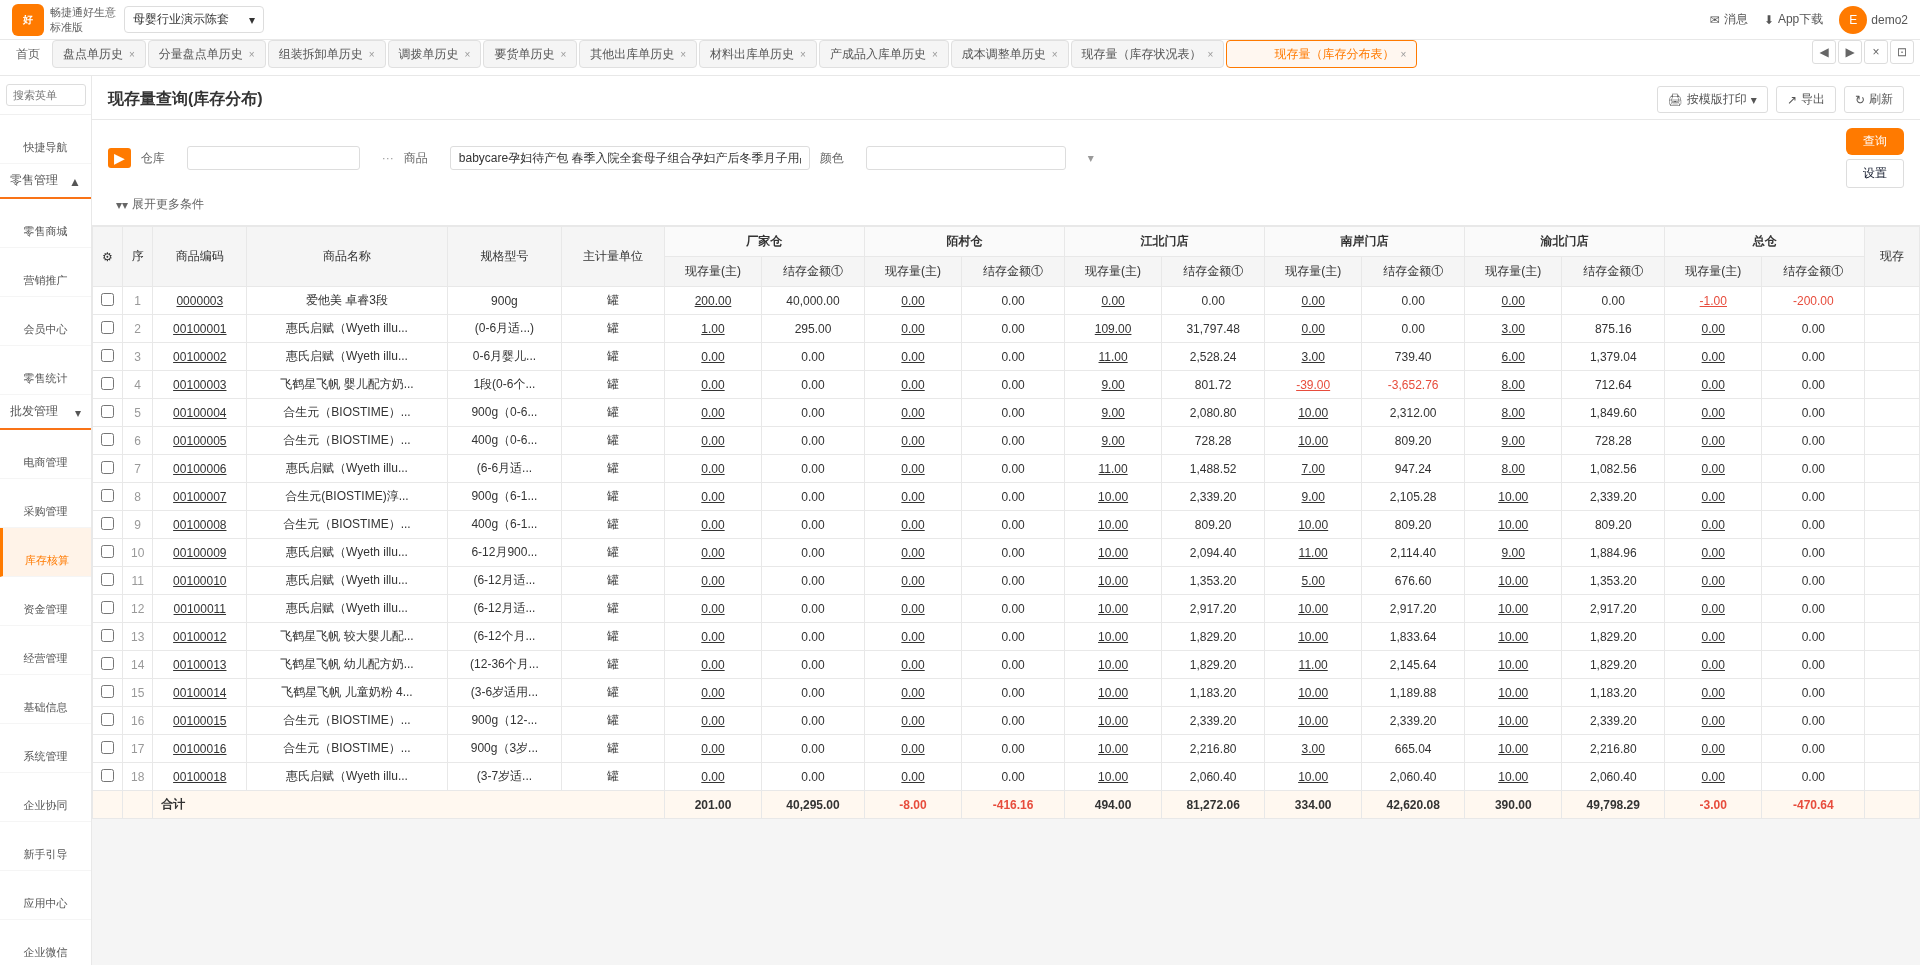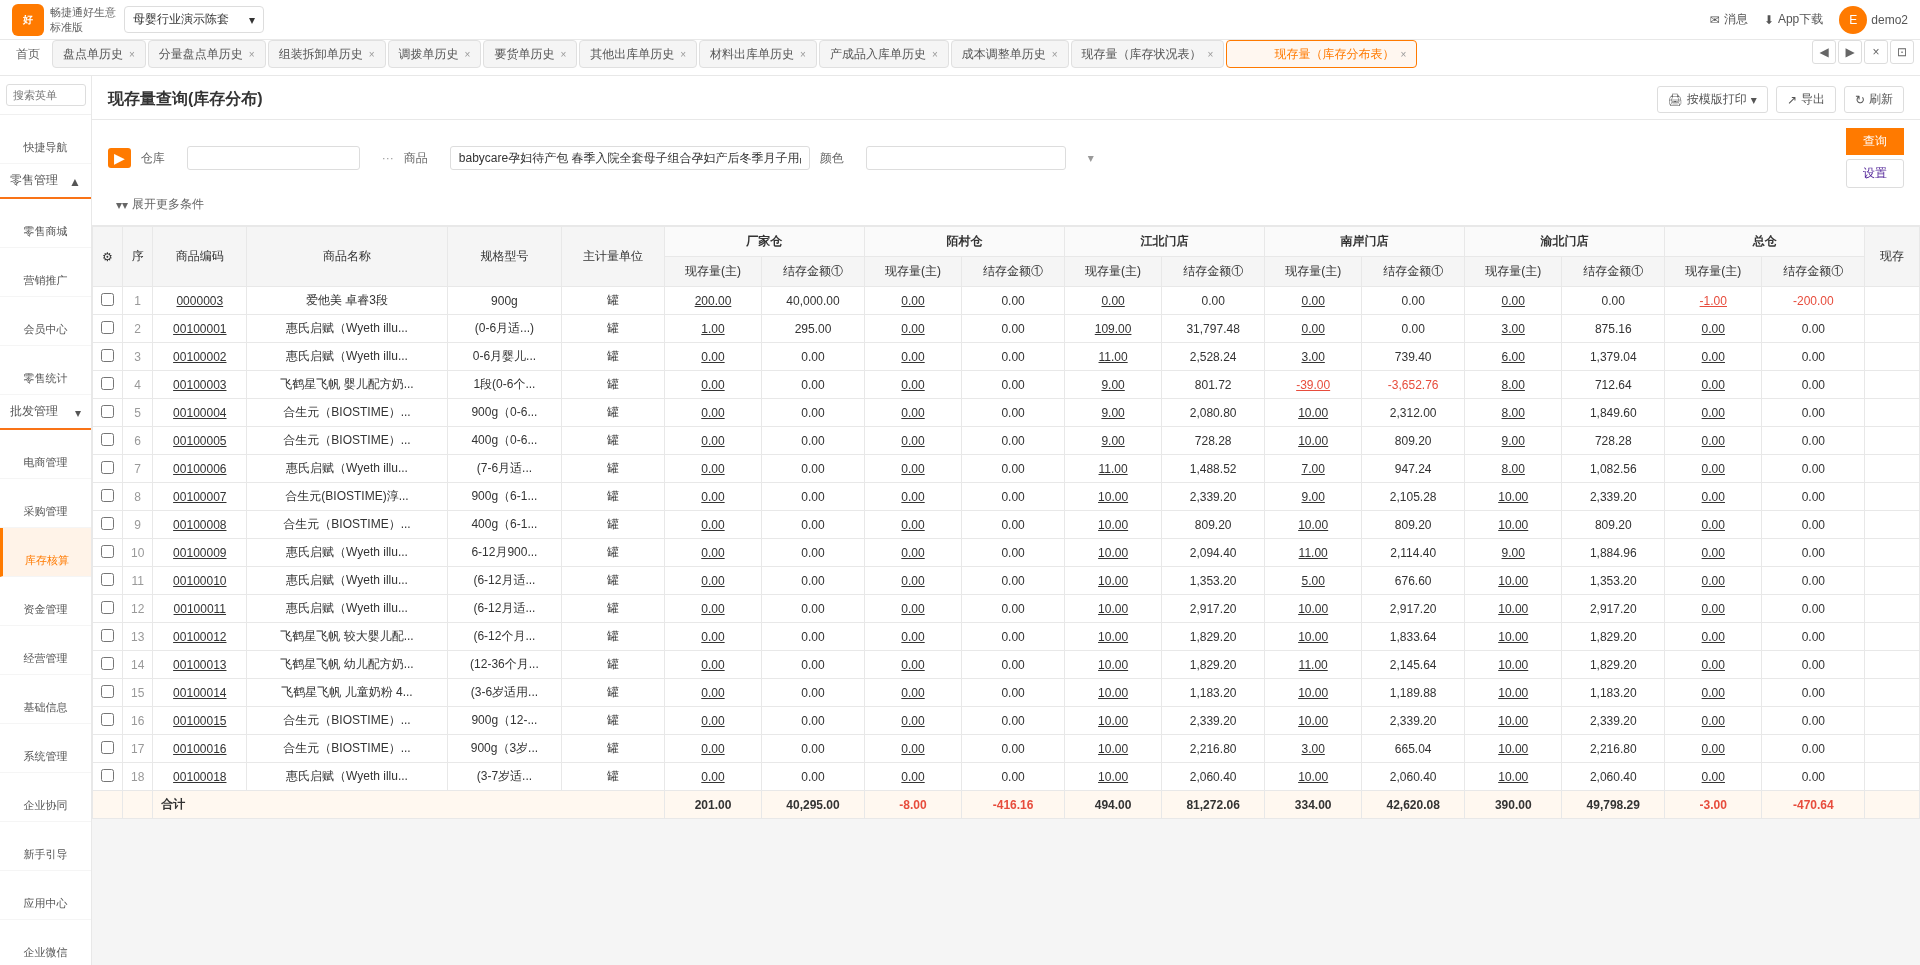--- a/index.html
+++ b/index.html
@@ -48,22 +48,22 @@
     
     .search-bar { background: #fff; padding: 8px 16px; border-bottom: 1px solid #e8e8e8; }
     .search-row { display: flex; align-items: center; gap: 10px; margin-bottom: 4px; }
     .search-field { display: flex; align-items: center; gap: 22px; }
     .search-label { color: #666; font-size: 12px; white-space: nowrap; }
     .search-input { padding: 4px 8px; border: 1px solid #ddd; border-radius: 3px; font-size: 12px; background: #fff; min-width: 80px; }
     .search-input-wide { min-width: 300px; }
     .search-input-color { min-width: 120px; }
     .search-dots { color: #999; }
     .expand-btn { display: flex; align-items: center; gap: 4px; color: #666; cursor: pointer; font-size: 12px; padding: 4px 8px; }
-    .btn-query { padding: 5px 16px; background: #ff7a00; color: white; border: none; border-radius: 0; cursor: pointer; font-size: 12px; }
-    .btn-setting { padding: 5px 16px; background: #fff; color: #4c1d95; border: 1px solid #ddd; border-radius: 3px; cursor: pointer; font-size: 12px; }
+    .btn-query { padding: 5px 16px; background: #ff7a00; color: white; border: none; border-radius: 6px; cursor: pointer; font-size: 12px; }
+    .btn-setting { padding: 5px 16px; background: #fff; color: #0f172a; border: 1px solid #ddd; border-radius: 3px; cursor: pointer; font-size: 12px; }
 
     
     .table-container { flex: 1; overflow: auto; padding: 0; }
     table { width: 100%; border-collapse: collapse; background: #fff; font-size: 12px; }
     thead th { background: #f5f5f5; border: 1px solid #e8e8e8; padding: 6px 8px; text-align: center; font-weight: 500; color: #333; white-space: nowrap; position: sticky; top: 0; z-index: 2; }
     thead th.group-header { background: #fafafa; font-weight: bold; }
     tbody td { border: 1px solid #e8e8e8; padding: 5px 8px; text-align: center; color: #333; white-space: nowrap; }
     tbody tr:last-child td { background: #fff8f0; font-weight: bold; }
     .negative { color: #e74c3c; }
     .underline { text-decoration: underline; cursor: pointer; }
@@ -409,21 +409,21 @@
       <td>728.28</td>
       <td class="underline ">0.00</td>
       <td class="">0.00</td>
       <td></td>
     </tr>
             <tr>
       <td><input type="checkbox" style=""></td>
       <td class="row-num">7</td>
       <td class="underline">00100006</td>
       <td>惠氏启赋（Wyeth illu...</td>
-      <td>(7-6月适...</td>
+      <td>(6-6月适...</td>
       <td>罐</td>
       <td class="underline">0.00</td>
       <td>0.00</td>
       <td class="underline">0.00</td>
       <td>0.00</td>
       <td class="underline">11.00</td>
       <td>1,488.52</td>
       <td class="underline ">7.00</td>
       <td class="">947.24</td>
       <td class="underline">8.00</td>

